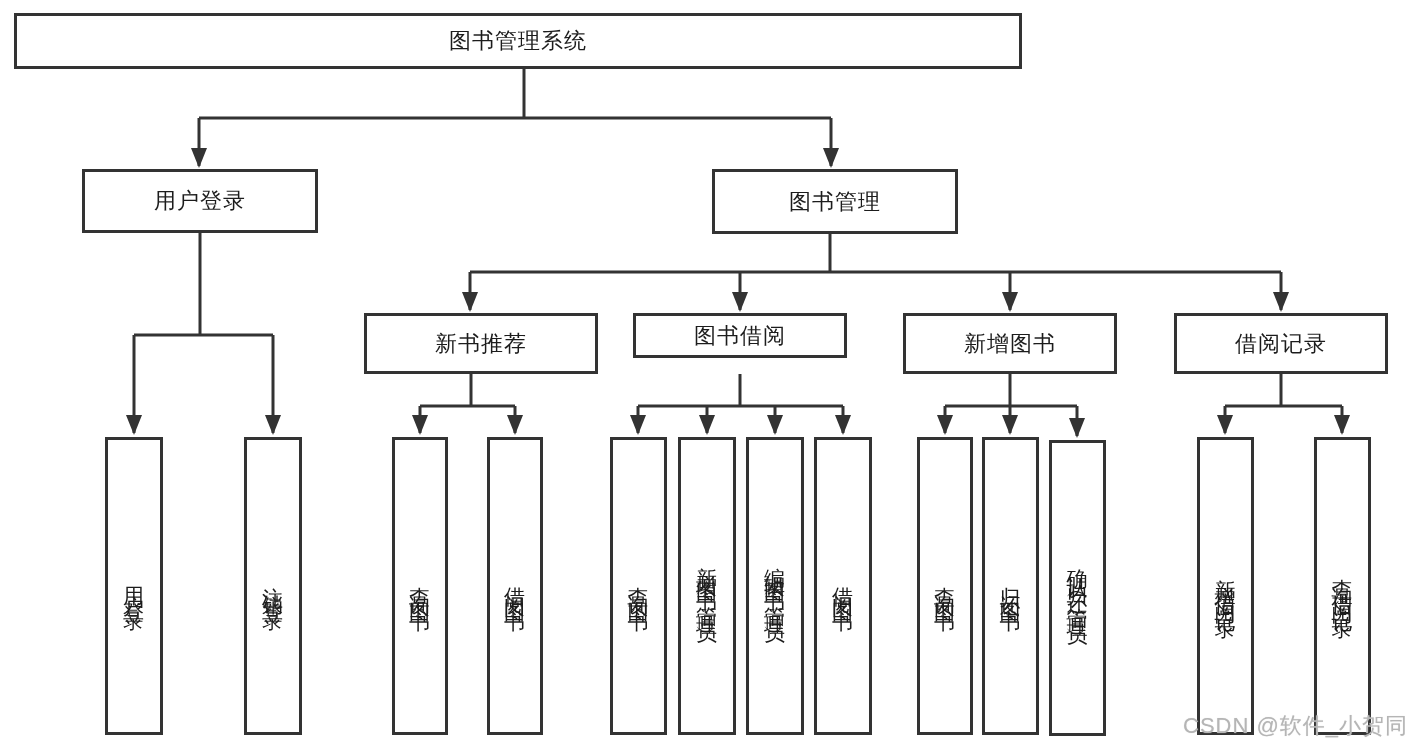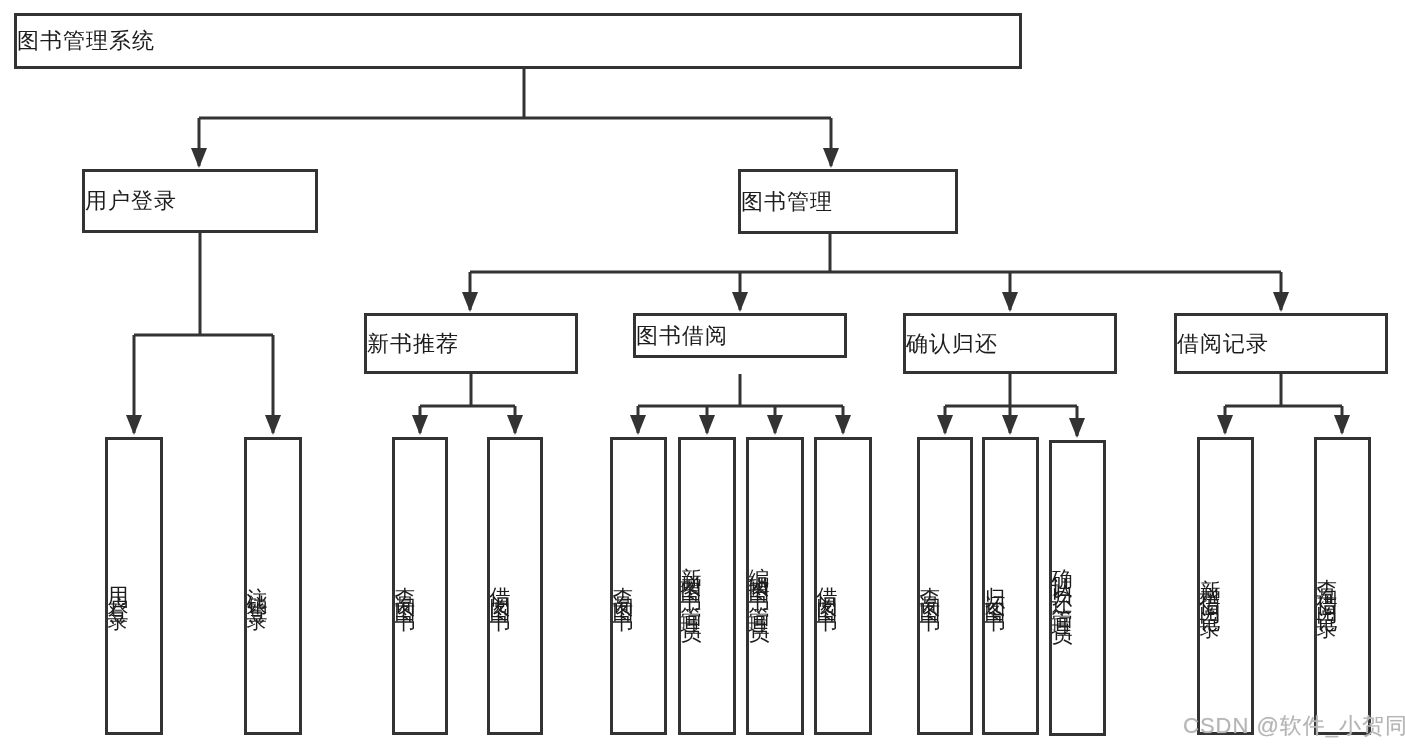--- a/index.html
+++ b/index.html
@@ -11,21 +11,21 @@
     font-family: "Liberation Sans", sans-serif;
   }
   #wires { position:absolute; left:0; top:0; z-index:0; }
   .box {
     position: absolute;
     box-sizing: border-box;
     background: #ffffff;
     border: 3px solid #333333;
     display: flex;
     align-items: center;
-    justify-content: flex-start;
+    justify-content: center;
     z-index: 1;
     color: #1c1c1c;
   }
   .box.h span {
     font-size: 22px;
     letter-spacing: 1px;
     white-space: nowrap;
   }
   .box.v span {
     writing-mode: vertical-rl;
@@ -100,32 +100,32 @@
     </g>
   </svg>
 
   <div class="box h" style="left:14px;top:13px;width:1008px;height:56px">
     <span>图书管理系统</span>
   </div>
 
   <div class="box h" style="left:82px;top:169px;width:236px;height:64px">
     <span>用户登录</span>
   </div>
-  <div class="box h" style="left:738px;top:169px;width:220px;height:65px">
+  <div class="box h" style="left:712px;top:169px;width:246px;height:65px">
     <span>图书管理</span>
   </div>
 
-  <div class="box h" style="left:364px;top:313px;width:214px;height:61px">
+  <div class="box h" style="left:364px;top:313px;width:234px;height:61px">
     <span>新书推荐</span>
   </div>
   <div class="box h" style="left:633px;top:313px;width:214px;height:45px">
     <span>图书借阅</span>
   </div>
   <div class="box h" style="left:903px;top:313px;width:214px;height:61px">
-    <span>确认归还</span>
+    <span>新增图书</span>
   </div>
   <div class="box h" style="left:1174px;top:313px;width:214px;height:61px">
     <span>借阅记录</span>
   </div>
 
   <div class="box v" style="left:105px;top:437px;width:58px;height:298px">
     <span>用户登录</span>
   </div>
   <div class="box v" style="left:244px;top:437px;width:58px;height:298px">
     <span>注销登录</span>

